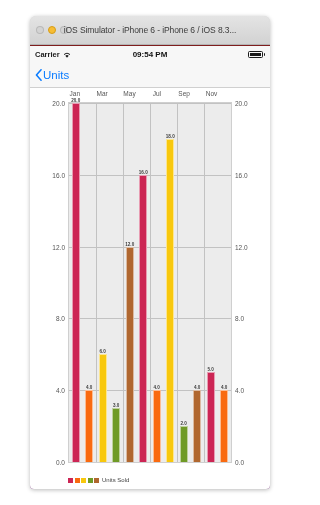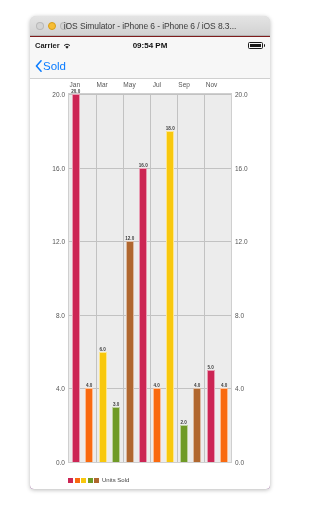--- a/index.html
+++ b/index.html
@@ -17,21 +17,21 @@
     width:240px; height:473px;
     background:#d8d8d8;
     border-radius:6px 6px 4px 4px;
     box-shadow:0 1px 4px rgba(0,0,0,0.28);
     overflow:hidden;
     display:flex; flex-direction:column;
   }
 
   
   #titlebar {
-    height:20px;
+    height:29px;
     background:linear-gradient(to bottom,#e4e4e4,#d2d2d2);
     border-bottom:1px solid #b4b4b4;
     display:flex; align-items:center;
     padding:0 6px;
     position:relative;
     flex:0 0 auto;
   }
   .traffic { display:flex; gap:4px; align-items:center; }
   .light { width:8px; height:8px; border-radius:50%; border:1px solid rgba(0,0,0,.12); }
   .light.red    { background:#d3d3d3; }
@@ -206,21 +206,21 @@
       </div>
     </div>
 
     <div id="navbar">
       <div id="back-button">
         <span>
           <svg id="back-chevron" width="7" height="12" viewBox="0 0 8 14">
             <path d="M7 1 L1.6 7 L7 13" stroke="#0a7cff" stroke-width="1.8" fill="none" stroke-linecap="round" stroke-linejoin="round"></path>
           </svg>
         </span>
-        <span>Sold</span>
+        <span>Units</span>
       </div>
     </div>
 
     <div id="chart-area">
       <div id="xaxis-labels">
           <span class="xlab" style="left: 4.16667%;">Jan</span>
           <span class="xlab" style="left: 20.8333%;">Mar</span>
           <span class="xlab" style="left: 37.5%;">May</span>
           <span class="xlab" style="left: 54.1667%;">Jul</span>
           <span class="xlab" style="left: 70.8333%;">Sep</span>

